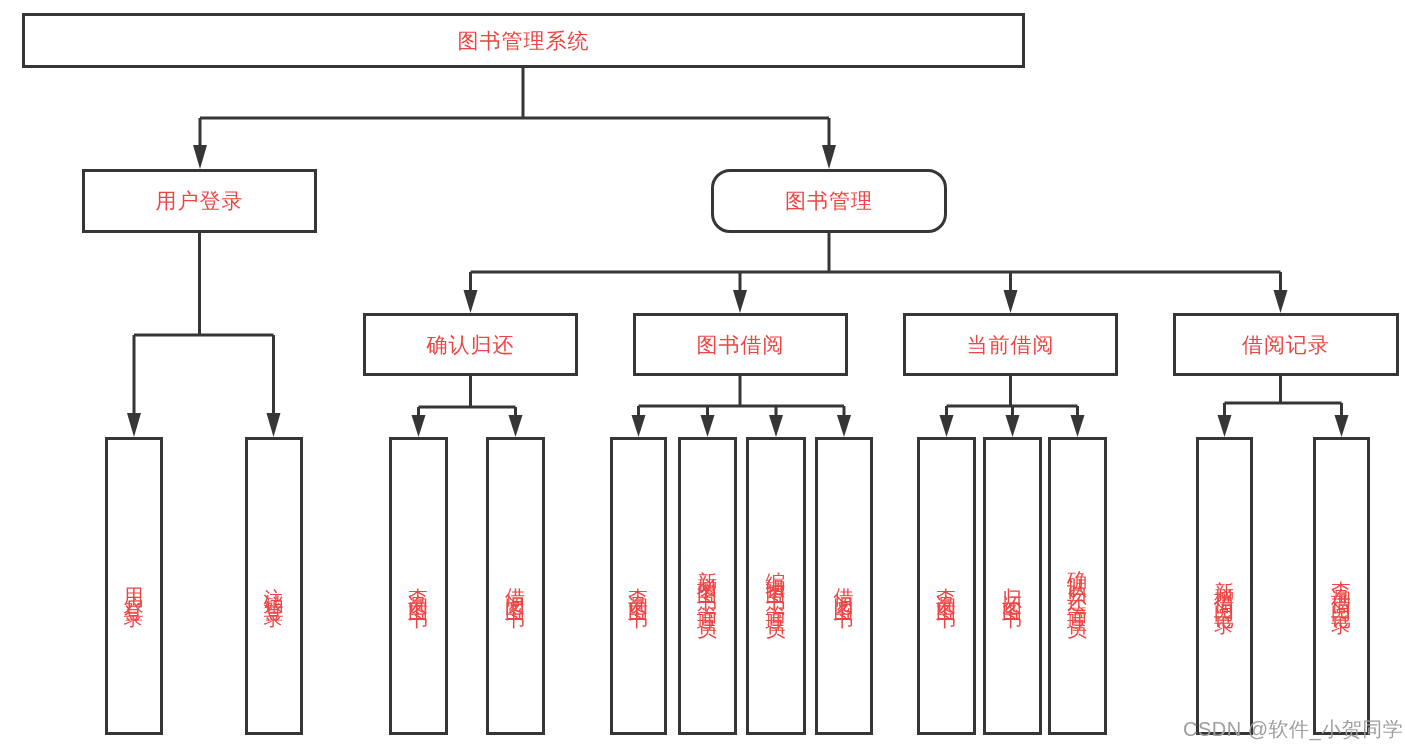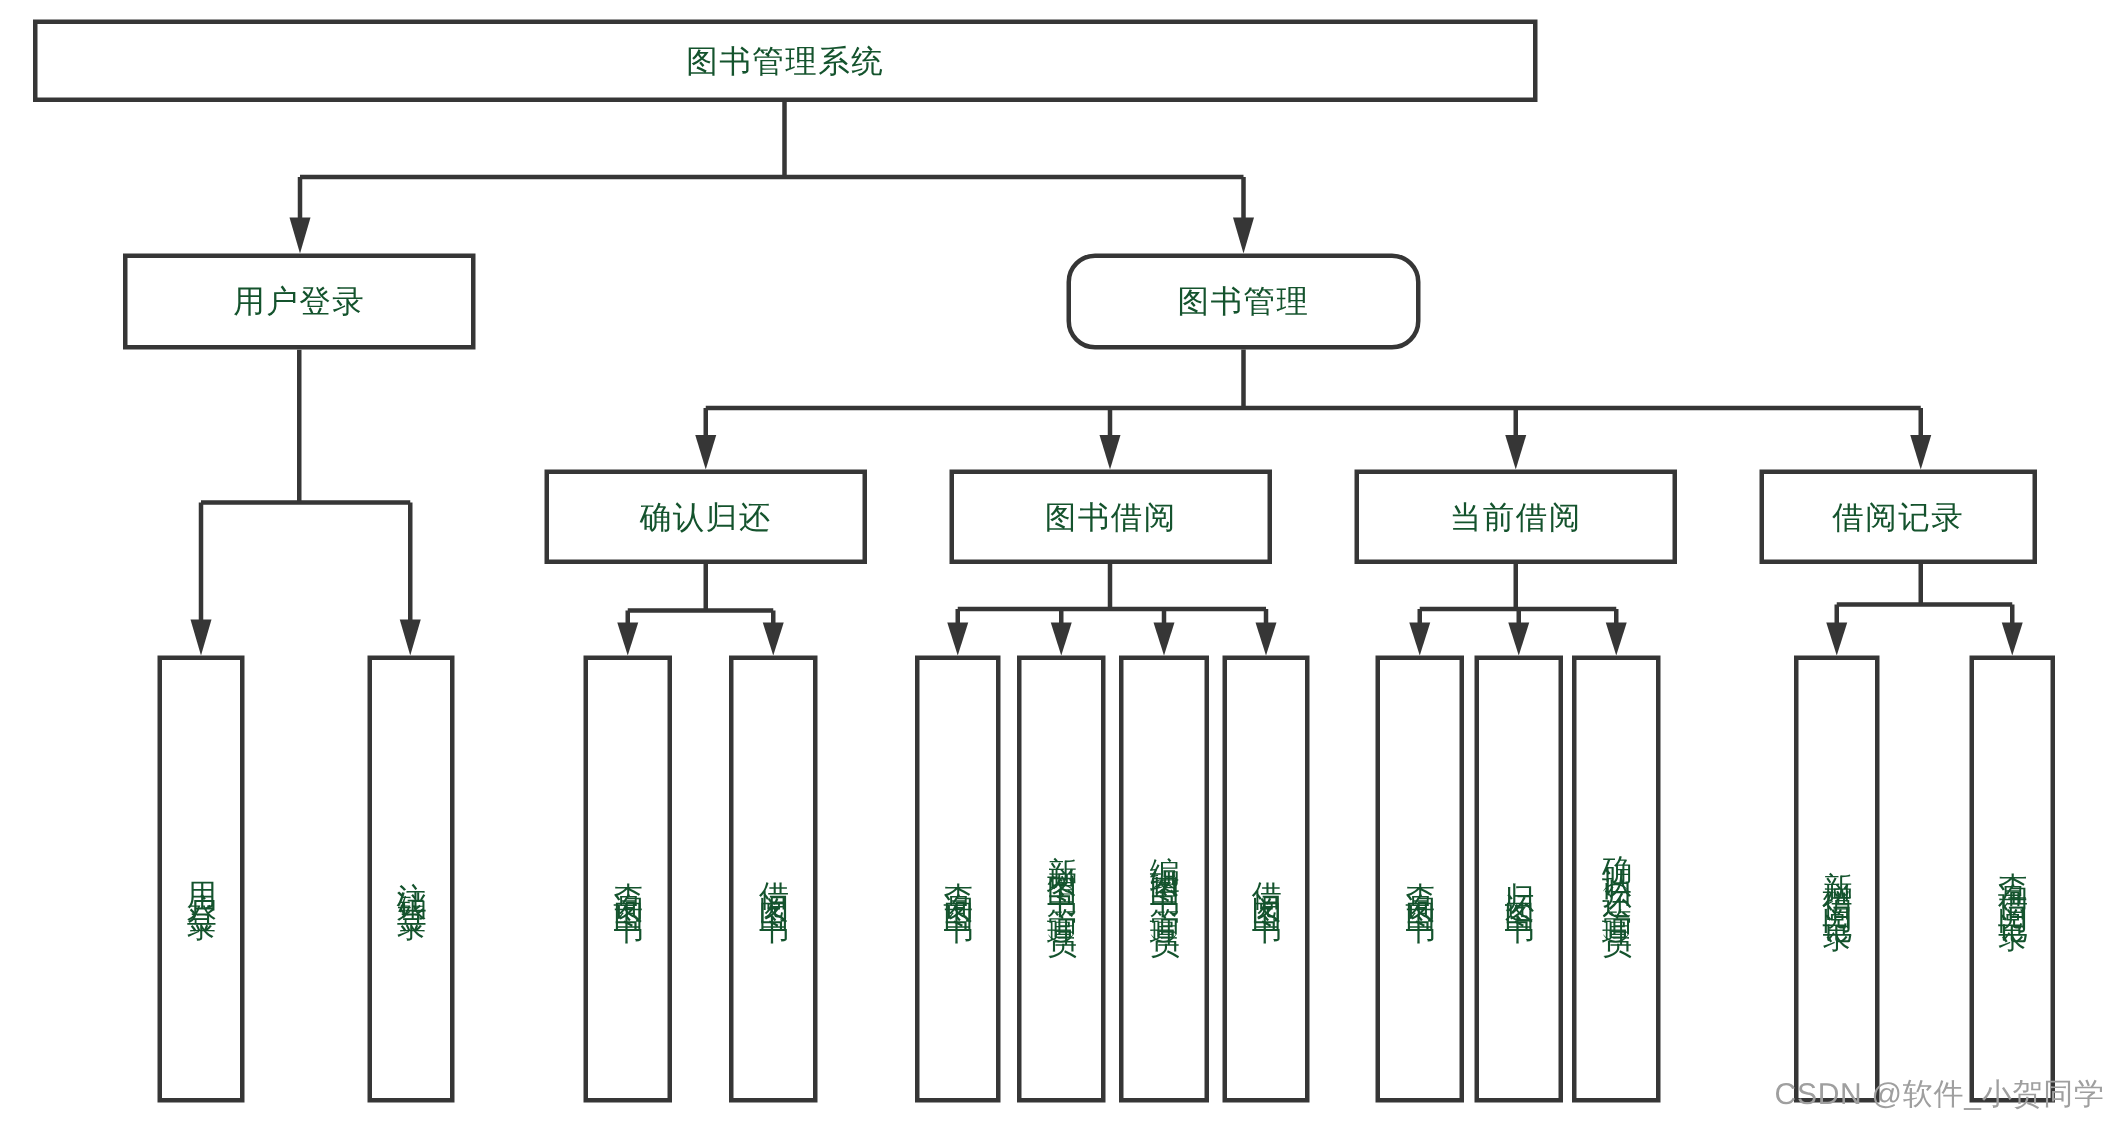--- a/index.html
+++ b/index.html
@@ -29,21 +29,21 @@
   }
   .connectors polygon {
     fill: #363636;
     stroke: none;
   }
   .box {
     position: absolute;
     box-sizing: border-box;
     background: #ffffff;
     border: 3px solid #363636;
-    color: #14532d;
+    color: #ef4444;
     display: flex;
     align-items: center;
     justify-content: center;
     text-align: center;
   }
   .hbox {
     font-size: 21px;
     letter-spacing: 1px;
   }
   .vbox {
@@ -106,21 +106,21 @@
   </svg>
 
   <div class="box hbox" style="left:22px; top:13px; width:1003px; height:55px;">图书管理系统</div>
 
   <div class="box hbox" style="left:82px; top:169px; width:235px; height:64px;">用户登录</div>
   <div class="box hbox" style="left:711px; top:169px; width:236px; height:64px;border-radius:19px;">图书管理</div>
 
   <div class="box hbox" style="left:363px; top:313px; width:215px; height:63px;">确认归还</div>
   <div class="box hbox" style="left:633px; top:313px; width:215px; height:63px;">图书借阅</div>
   <div class="box hbox" style="left:903px; top:313px; width:215px; height:63px;font-family:Liberation Serif, serif;">当前借阅</div>
-  <div class="box hbox" style="left:1173px; top:313px; width:185px; height:63px;">借阅记录</div>
+  <div class="box hbox" style="left:1173px; top:313px; width:226px; height:63px;">借阅记录</div>
 
   <div class="box vbox" style="left:105px; top:437px; width:58px; height:298px;">用户登录</div>
   <div class="box vbox" style="left:245px; top:437px; width:58px; height:298px;">注销登录</div>
 
   <div class="box vbox" style="left:389px; top:437px; width:59px; height:298px;">查询图书</div>
   <div class="box vbox" style="left:486px; top:437px; width:59px; height:298px;">借阅图书</div>
 
   <div class="box vbox" style="left:610px; top:437px; width:57px; height:298px;">查询图书</div>
   <div class="box vbox" style="left:678px; top:437px; width:59px; height:298px;">新增图书（管理员）</div>
   <div class="box vbox" style="left:746px; top:437px; width:60px; height:298px;">编辑图书（管理员）</div>

